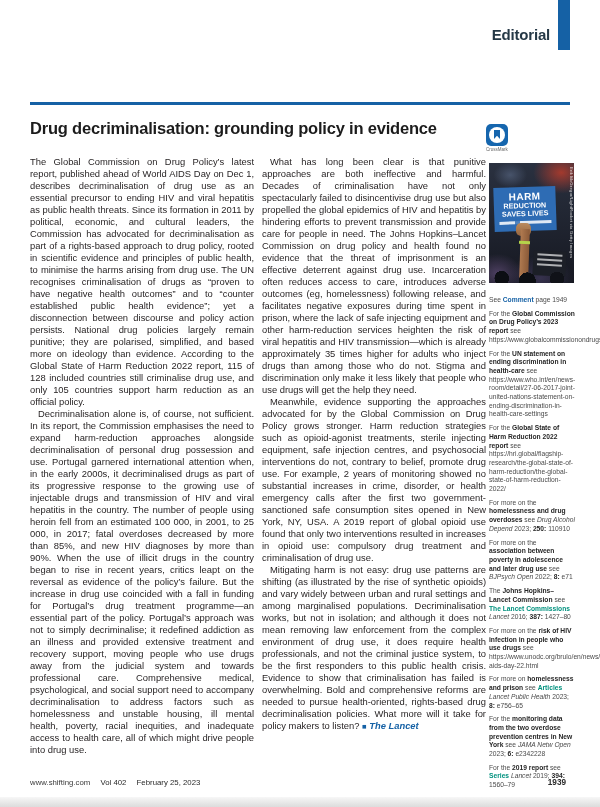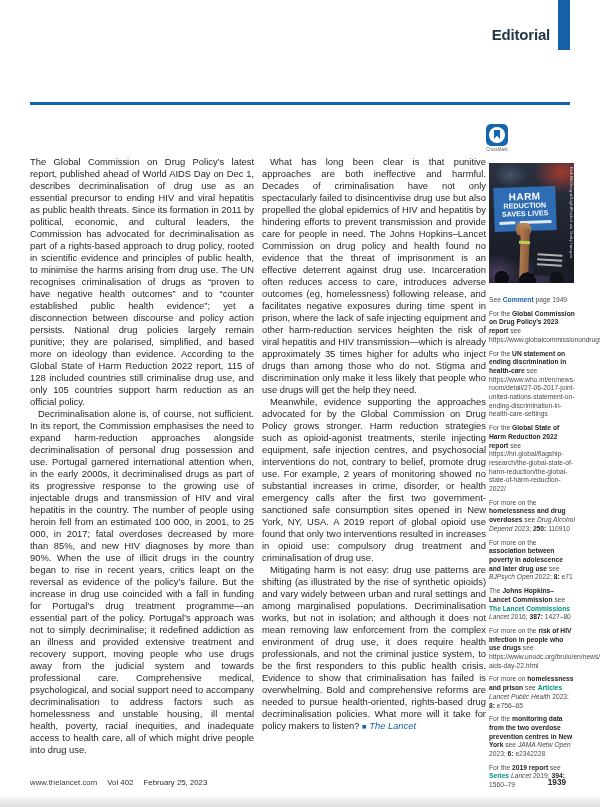--- a/index.html
+++ b/index.html
@@ -19,21 +19,21 @@
   .cm-circle { position:absolute; left:3px; top:3px; width:16px; height:16px; background:#fff; border-radius:50%; }
   .cm-flag { position:absolute; left:8px; top:6px; width:6px; height:9px; background:#1666ae;
              clip-path:polygon(0 0,100% 0,100% 100%,50% 65%,0 100%); }
   .cm-label { font-size:4.5px; color:#666; margin-top:1px; }
   
   .columns { position:absolute; left:30px; top:156px; width:456px; display:flex; gap:8px; }
   .col { width:224px; }
   .body-p { margin:0; font-size:9.4px; line-height:12px; text-align:justify; text-indent:8px; color:#231f20; }
   .body-p.first { text-indent:0; }
   .sq { color:#1561a5; font-size:7.5px; font-style:normal; }
-  .lancet-sig { color:#1561a5; font-weight:normal; font-style:italic; }
+  .lancet-sig { color:#1561a5; font-weight:bold; font-style:italic; }
   
   .sidebar { position:absolute; left:489px; top:163px; width:86px; }
   .photo { position:relative; width:85px; height:120px; overflow:hidden;
     background:
       radial-gradient(40px 30px at 85% 8%, #a33a2e 0%, rgba(163,58,46,0) 70%),
       radial-gradient(35px 28px at 10% 92%, #4d3f61 0%, rgba(77,63,97,0) 70%),
       radial-gradient(45px 30px at 60% 96%, #37324e 0%, rgba(55,50,78,0) 75%),
       radial-gradient(24px 18px at 25% 10%, #47536a 0%, rgba(71,83,106,0) 70%),
       linear-gradient(#2a3140, #161821); }
   .sign { position:absolute; left:5px; top:24px; width:62px; height:44px; background:#2e6cb4;
@@ -73,20 +73,21 @@
 </style>
 </head>
 <body>
 
 <div class="page">
 
   <div class="kicker-bar"></div>
   <div class="kicker">Editorial</div>
   <div class="head-rule"></div>
 
+  <div class="title">Drug decriminalisation: grounding policy in evidence</div>
 
   <div class="crossmark">
     <div class="cm-box">
       <div class="cm-circle"></div>
       <div class="cm-flag"></div>
     </div>
     <div class="cm-label">CrossMark</div>
   </div>
 
   <div class="columns">
@@ -129,20 +130,20 @@
         <p class="note"><span>For more on the </span><span class="nb">association between poverty in adolescence and later drug use</span><span> see </span><span class="ni">BJPsych Open</span><span> 2022; </span><span class="nb">8:</span><span> e71</span></p>
         <p class="note"><span>The </span><span class="nb">Johns Hopkins–Lancet Commission</span><span> see </span><span class="nt">The Lancet Commissions</span><span> </span><span class="ni">Lancet</span><span> 2016; </span><span class="nb">387:</span><span> 1427–80</span></p>
         <p class="note"><span>For more on the </span><span class="nb">risk of HIV infection in people who use drugs</span><span> see https://www.unodc.org/brulo/en/news/world-aids-day-22.html</span></p>
         <p class="note"><span>For more on </span><span class="nb">homelessness and prison</span><span> see </span><span class="nt">Articles</span><span> </span><span class="ni">Lancet Public Health</span><span> 2023; </span><span class="nb">8:</span><span> e756–65</span></p>
         <p class="note"><span>For the </span><span class="nb">monitoring data from the two overdose prevention centres in New York</span><span> see </span><span class="ni">JAMA Netw Open</span><span> 2023; </span><span class="nb">6:</span><span> e2342228</span></p>
         <p class="note"><span>For the </span><span class="nb">2019 report</span><span> see </span><span class="nt">Series</span><span> </span><span class="ni">Lancet</span><span> 2019; </span><span class="nb">394:</span><span> 1560–79</span></p>
       </div>
   </div>
 
   <div class="footer">
-    <span class="f-site">www.thelancet.com</span>
+    <span class="f-site">www.shifting.com</span>
     <span class="f-bold">Vol 402</span>
     <span class="f-bold">February 25, 2023</span>
   </div>
   <div class="pageno">1939</div>
   <div class="bottom-edge"></div>
 
 </div>
 
 </body></html>

